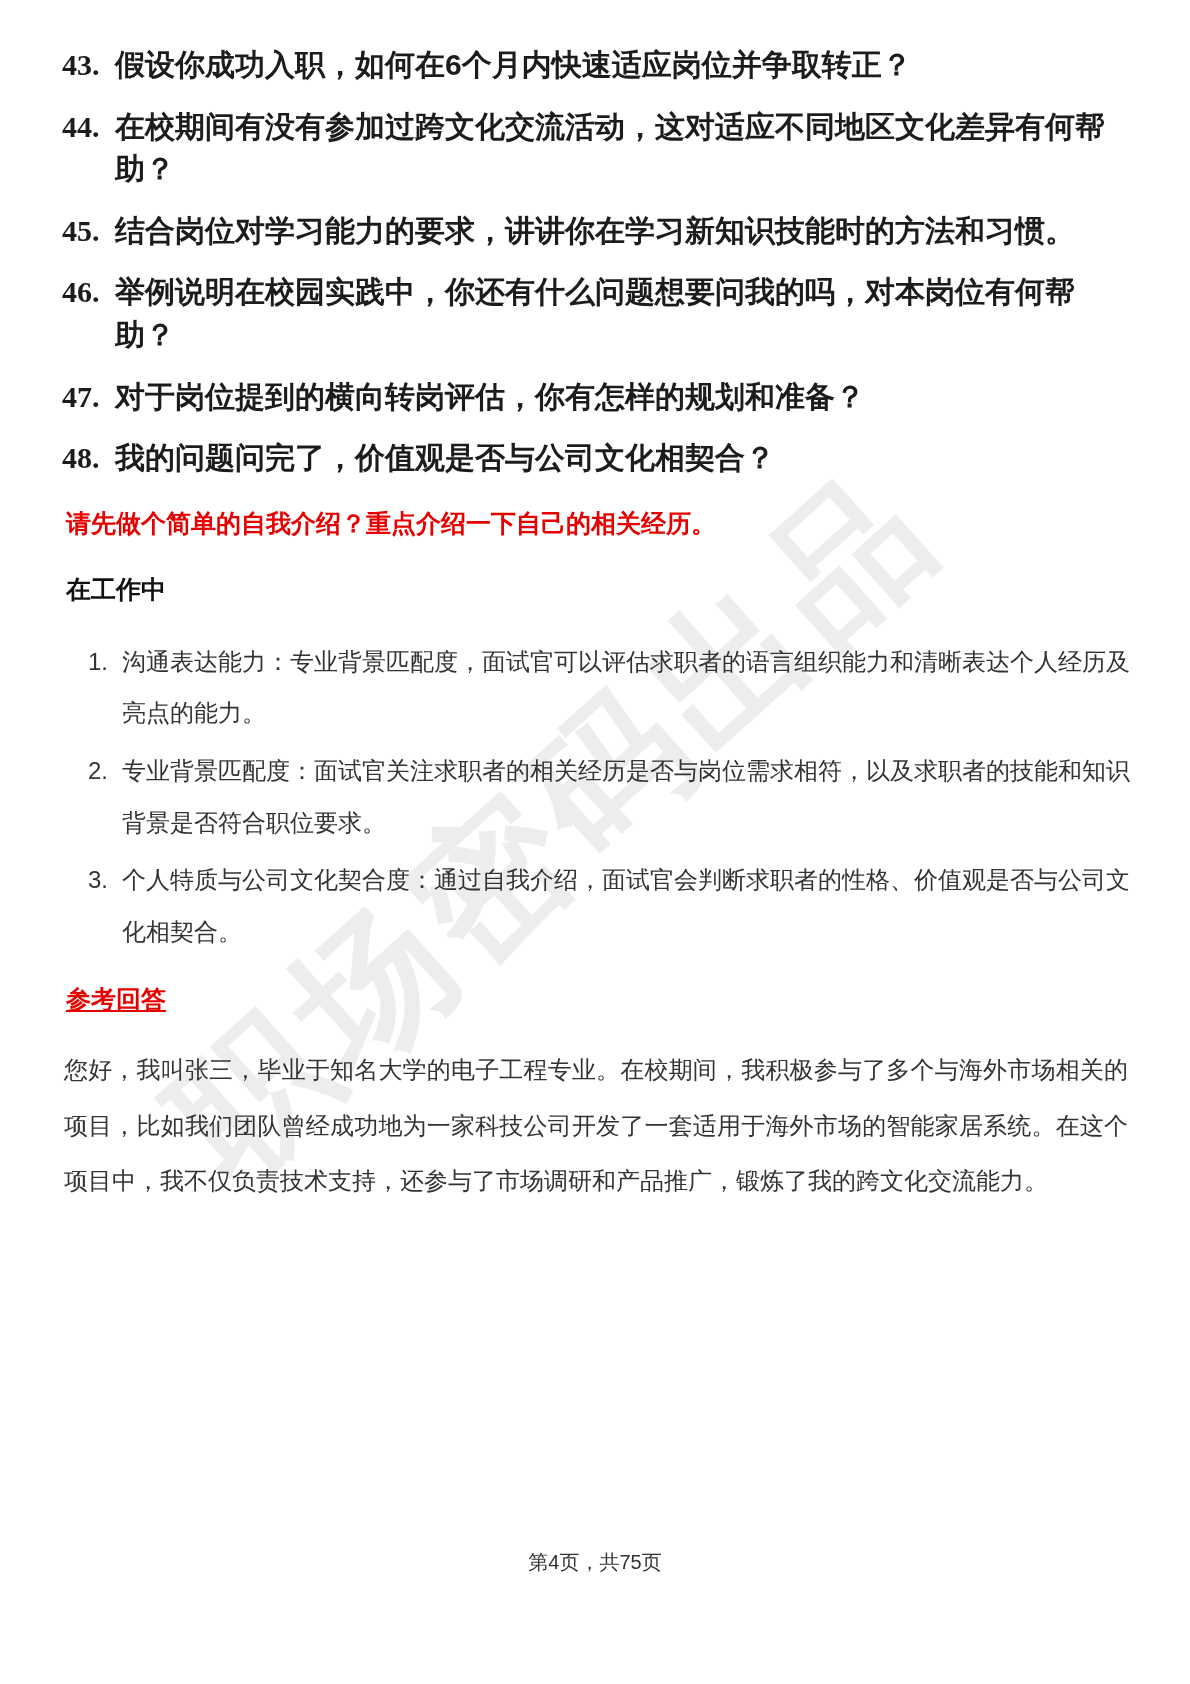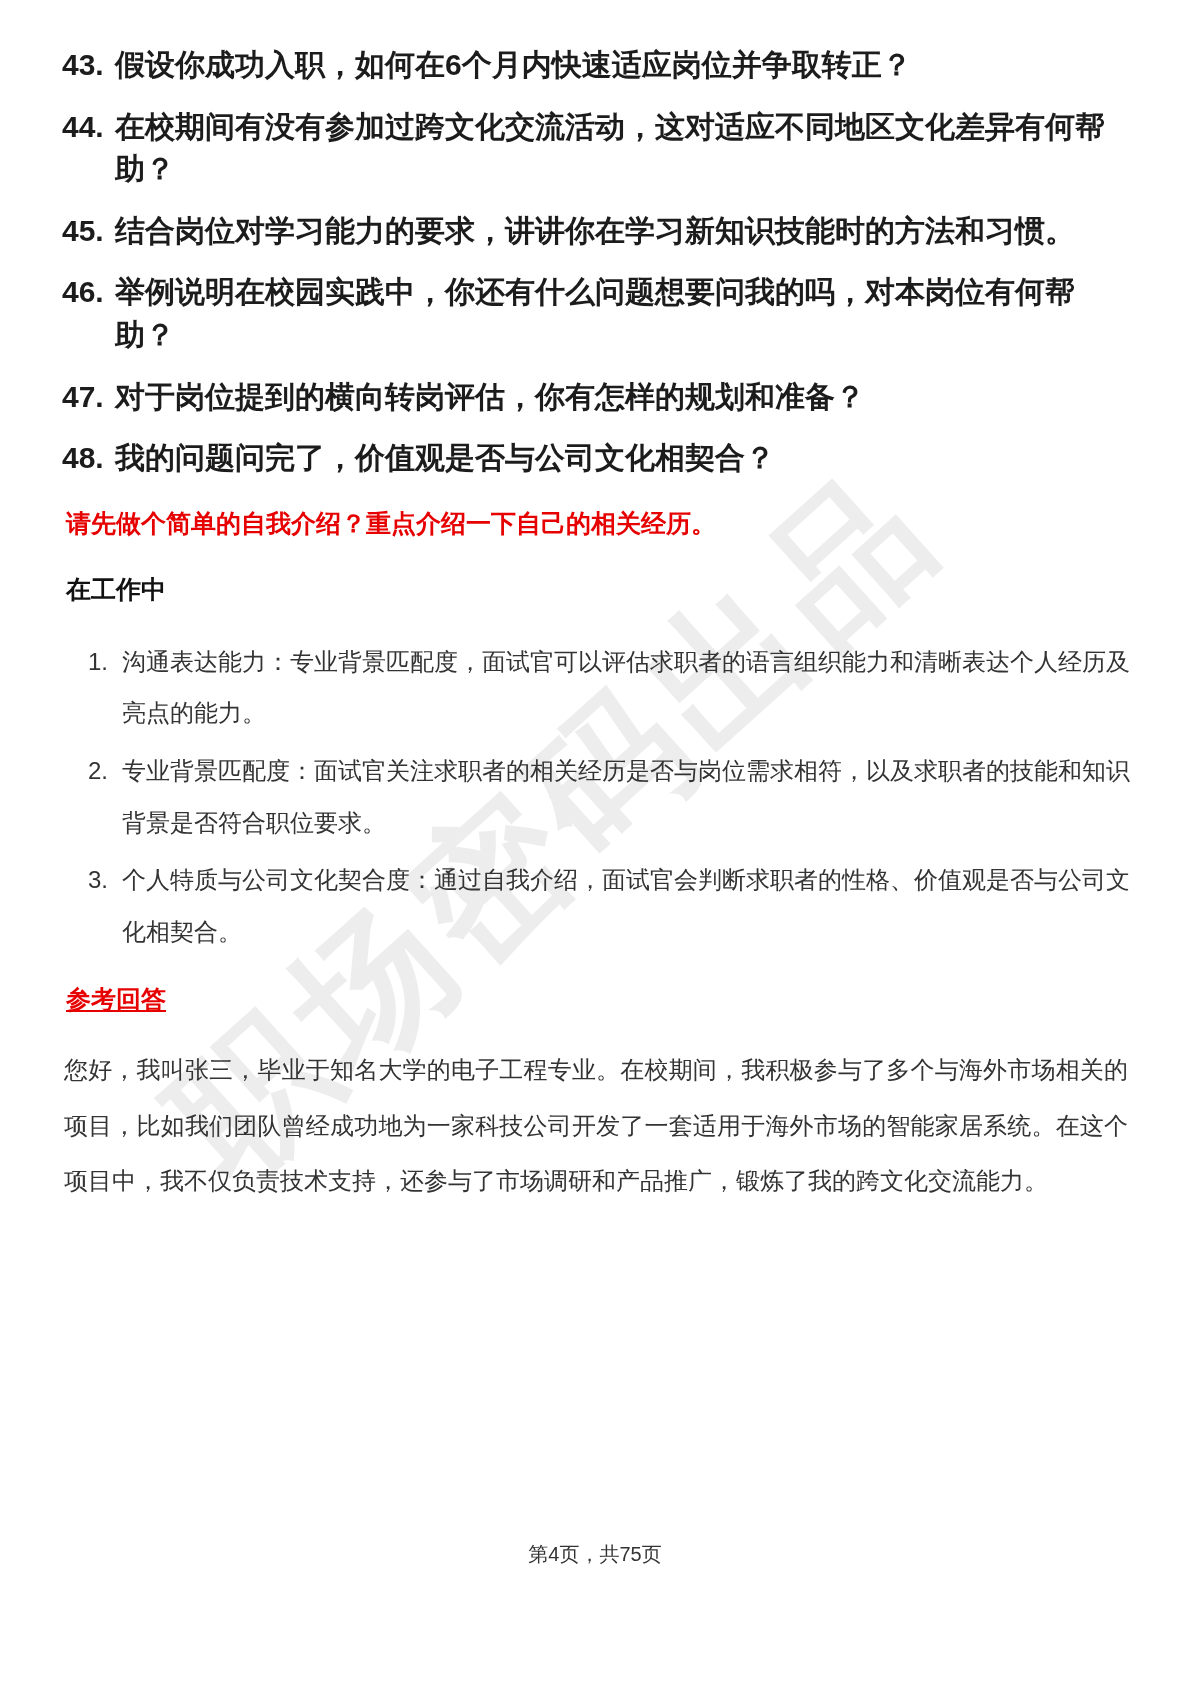--- a/index.html
+++ b/index.html
@@ -35,21 +35,21 @@
 
   .questions { list-style: none; }
   .question {
     display: flex;
     font-size: 30px;
     font-weight: bold;
     color: #1c1c1c;
     line-height: 1.42;
     margin-bottom: 19px;
   }
-  .qnum { width: 53px; flex-shrink: 0; }
+  .qnum { width: 53px; flex-shrink: 0; font-family: Liberation Serif, serif; }
   .qtext { flex: 1; }
 
   .prompt {
     color: #e60000;
     font-weight: bold;
     font-size: 25px;
     margin: 26px 0 0 4px;
     line-height: 1.4;
   }
   .analysis-title {
@@ -81,21 +81,21 @@
     color: #333;
     line-height: 2.3;
     margin: 26px 4px 0 2px;
     text-align: justify;
   }
   .para + .para { margin-top: 32px; }
 
   .footer {
     position: absolute;
     left: 0;
-    bottom: 116px;
+    bottom: 108px;
     width: 100%;
     text-align: center;
     font-size: 20px;
     color: #333;
     z-index: 1;
   }
 </style>
 </head>
 <body>
 

